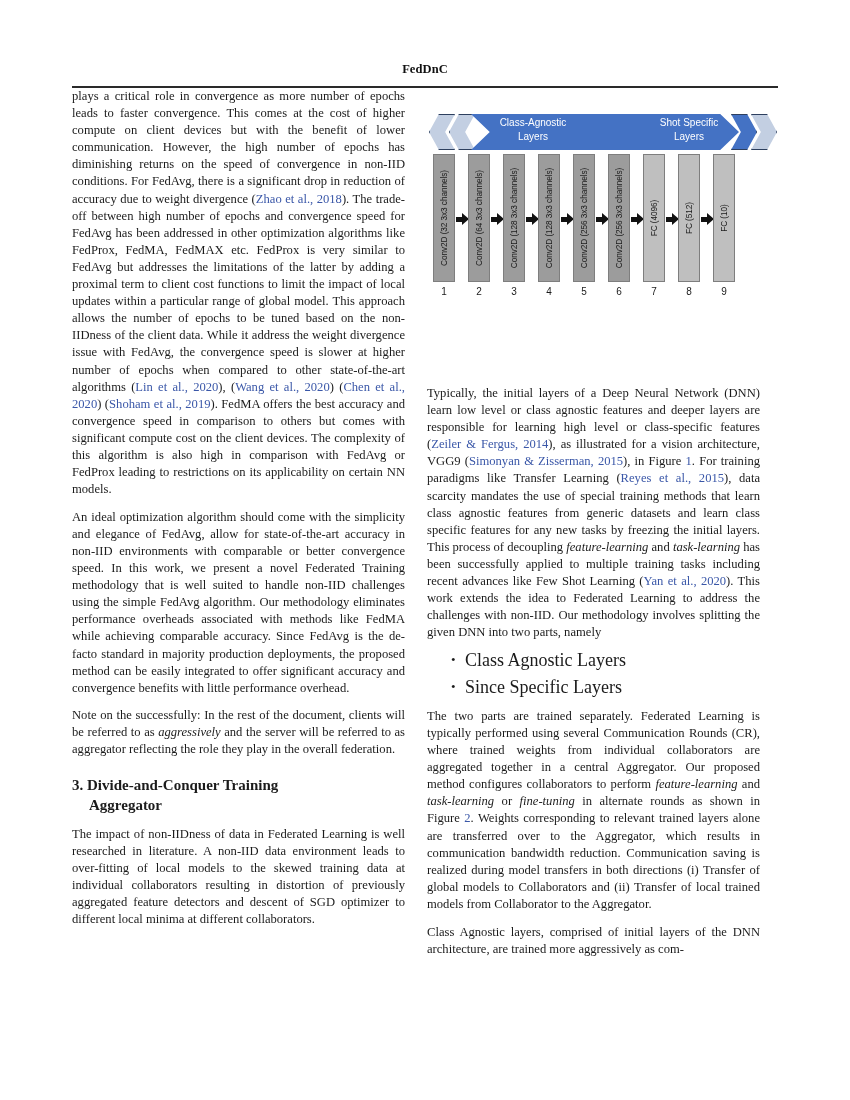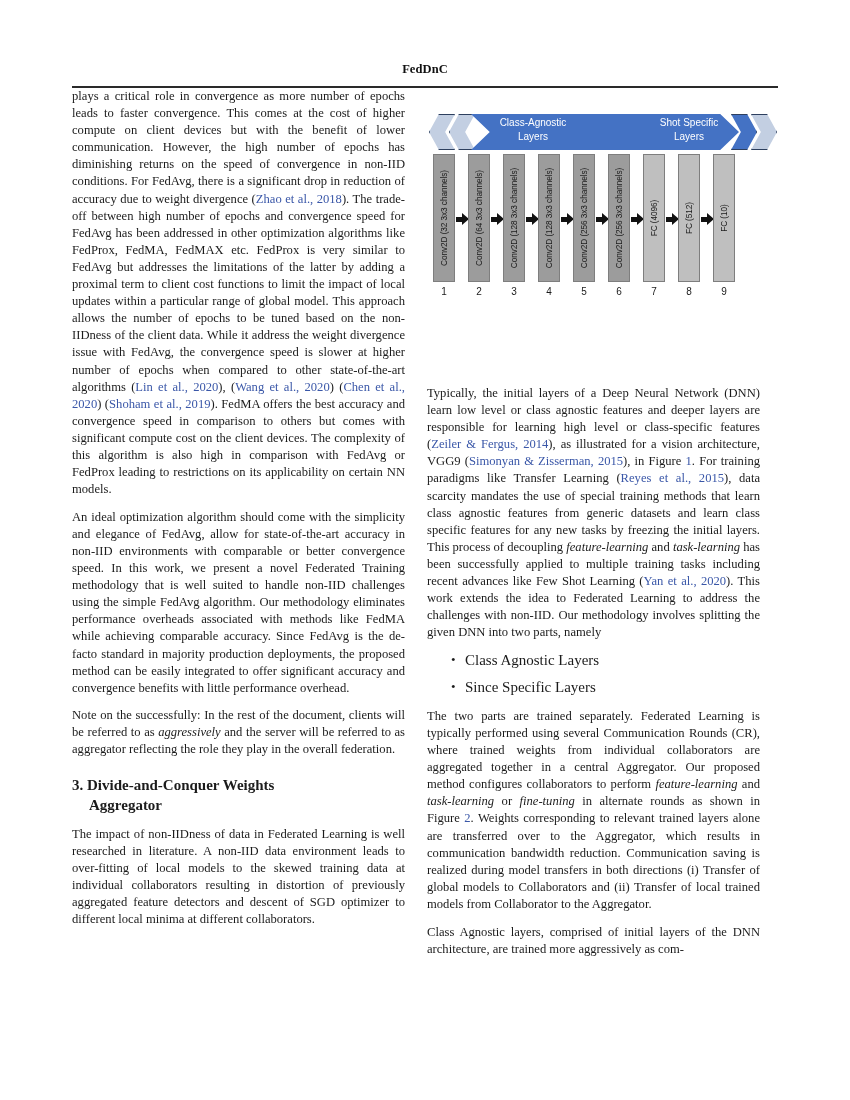--- a/index.html
+++ b/index.html
@@ -81,21 +81,21 @@
 
   ul.bullets {
     margin: 4px 0 12px 0;
     padding-left: 38px;
     list-style: none;
   }
   ul.bullets li {
     position: relative;
     margin-bottom: 10px;
     text-align: left;
-    font-size: 15px;
+    font-size: 18px;
     line-height: 17px;
   }
   ul.bullets li::before {
     content: "\2022";
     position: absolute;
     left: -14px;
     top: -1px;
     font-size: 13px;
   }
 
@@ -265,21 +265,21 @@
   <div class="head-rule"></div>
 
   <div class="col col-left">
     <div id="left-paras">
         <p><span>plays a critical role in convergence as more number of epochs leads to faster convergence. This comes at the cost of higher compute on client devices but with the benefit of lower communication. However, the high number of epochs has diminishing returns on the speed of convergence in non-IID conditions. For FedAvg, there is a significant drop in reduction of accuracy due to weight divergence (</span><span class="cite">Zhao et al., 2018</span><span>). The trade-off between high number of epochs and convergence speed for FedAvg has been addressed in other optimization algorithms like FedProx, FedMA, FedMAX etc. FedProx is very similar to FedAvg but addresses the limitations of the latter by adding a proximal term to client cost functions to limit the impact of local updates within a particular range of global model. This approach allows the number of epochs to be tuned based on the non-IIDness of the client data. While it address the weight divergence issue with FedAvg, the convergence speed is slower at higher number of epochs when compared to other state-of-the-art algorithms (</span><span class="cite">Lin et al., 2020</span><span>), (</span><span class="cite">Wang et al., 2020</span><span>) (</span><span class="cite">Chen et al., 2020</span><span>) (</span><span class="cite">Shoham et al., 2019</span><span>). FedMA offers the best accuracy and convergence speed in comparison to others but comes with significant compute cost on the client devices. The complexity of this algorithm is also high in comparison with FedAvg or FedProx leading to restrictions on its applicability on certain NN models.</span></p>
         <p><span>An ideal optimization algorithm should come with the simplicity and elegance of FedAvg, allow for state-of-the-art accuracy in non-IID environments with comparable or better convergence speed. In this work, we present a novel Federated Training methodology that is well suited to handle non-IID challenges using the simple FedAvg algorithm. Our methodology eliminates performance overheads associated with methods like FedMA while achieving comparable accuracy. Since FedAvg is the de-facto standard in majority production deployments, the proposed method can be easily integrated to offer significant accuracy and convergence benefits with little performance overhead.</span></p>
         <p><span>Note on the successfully: In the rest of the document, clients will be referred to as </span><span class="it">aggressively</span><span> and the server will be referred to as aggregator reflecting the role they play in the overall federation.</span></p>
       </div>
     <h2 class="section">
       <span id="sec-num">3. </span>
-      <span id="sec-l1">Divide-and-Conquer Weights</span>
+      <span id="sec-l1">Divide-and-Conquer Training</span>
       <span class="cont" id="sec-l2">Aggregator</span>
     </h2>
     <div id="left-paras-2">
         <p><span>The impact of non-IIDness of data in Federated Learning is well researched in literature. A non-IID data environment leads to over-fitting of local models to the skewed training data at individual collaborators resulting in distortion of previously aggregated feature detectors and descent of SGD optimizer to different local minima at different collaborators.</span></p>
       </div>
   </div>
 
   <div class="figure">
     <div class="fig-canvas">
 

